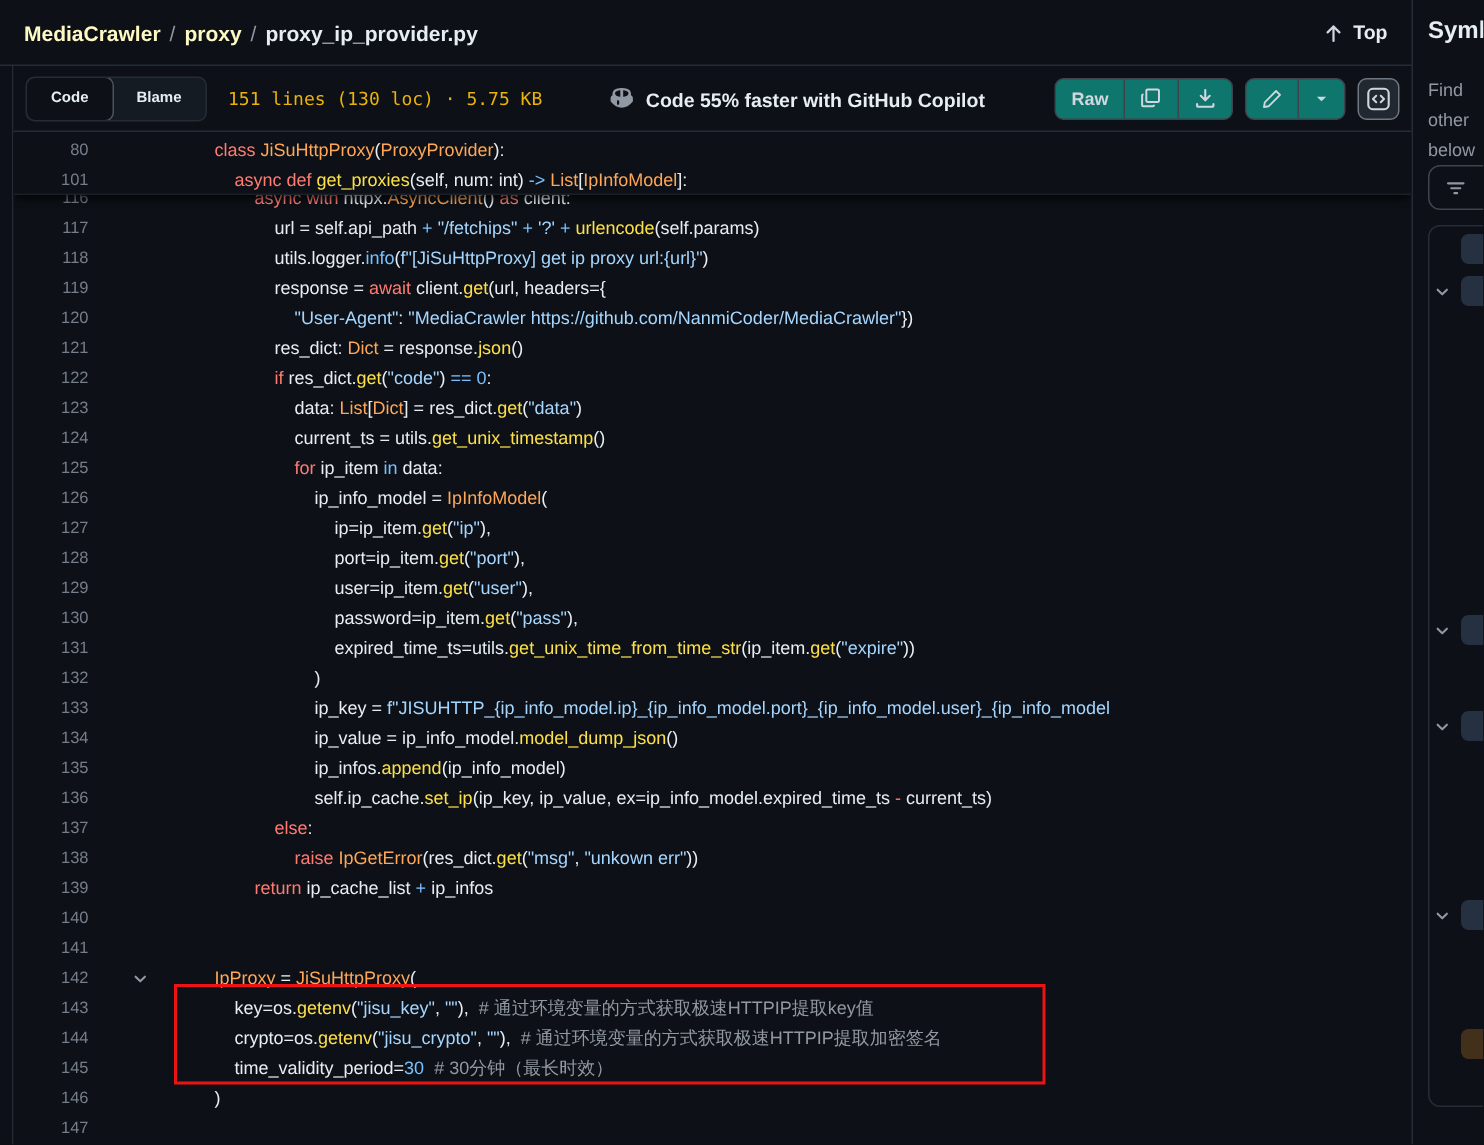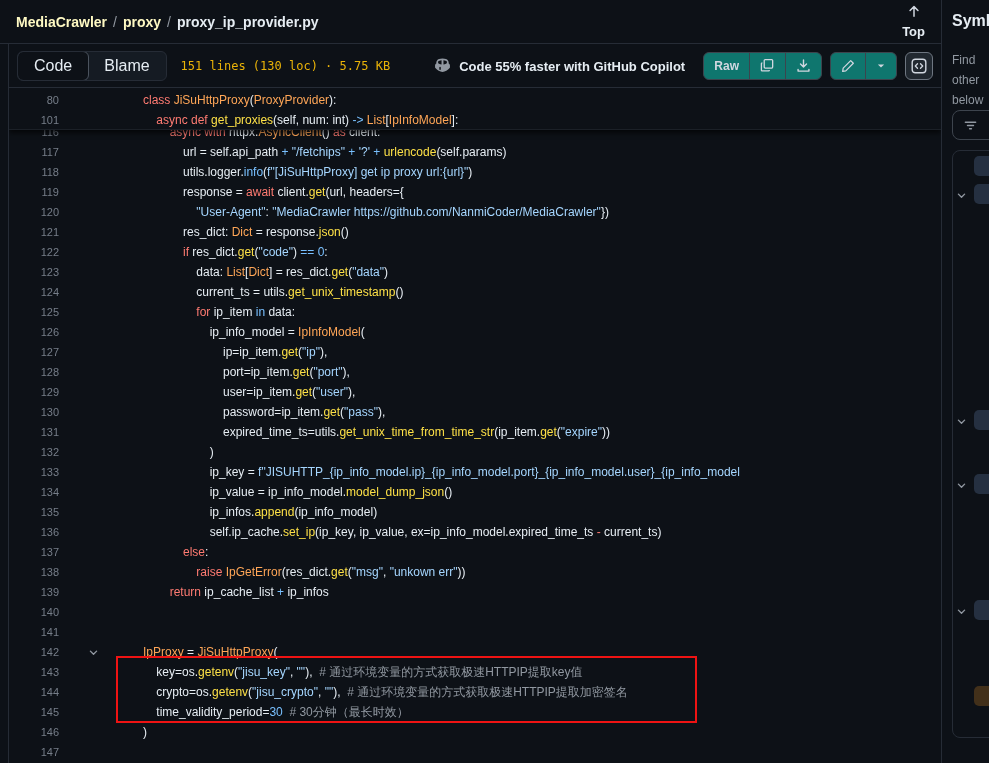--- a/index.html
+++ b/index.html
@@ -14,38 +14,38 @@
     position:absolute; left:0; top:0; width:941px; height:44px;
     display:flex; align-items:center; padding:0 16px;
     border-bottom:1px solid #262c36; background:#0d1117;
     font-size:14px;
   }
   .crumb-link { color:#fef9c3; font-weight:600; text-decoration:none; cursor:pointer; }
   .crumb-sep { color:#9198a1; padding:0 6px; }
   .crumb-file { color:#e6edf3; font-weight:600; }
   .top-link {
     margin-left:auto; display:flex; align-items:center; gap:6px;
-    color:#e6edf3; font-weight:600; font-size:13px; cursor:pointer;flex-direction:column;
+    color:#e6edf3; font-weight:600; font-size:13px; cursor:pointer;
   }
   
   .main-box {
     position:absolute; left:8px; top:44px; width:933px; height:719px;
     border-left:1px solid #262c36; background:#0d1117;
   }
   .toolbar {
     height:44px; display:flex; align-items:center; padding:0 8px;
     border-bottom:1px solid #262c36; background:#0d1117;
   }
   .seg-control {
     display:flex; background:#151b23; border:1px solid #262c36;
     border-radius:6px; overflow:hidden; height:30px;
   }
   .seg {
-    padding:0 16px; display:flex; align-items:center; font-size:16px;
-    font-weight:400; color:#e6edf3; cursor:pointer;
+    padding:0 16px; display:flex; align-items:center; font-size:10px;
+    font-weight:700; color:#e6edf3; cursor:pointer;
   }
   .seg.active {
     background:#0d1117; border:1px solid #4b535e; border-radius:6px;
     margin:-1px; height:30px;
   }
   .file-info {
     margin-left:14px; color:#eab308; font-size:12px;
     font-family:"DejaVu Sans Mono",monospace;
   }
   .copilot-banner {

